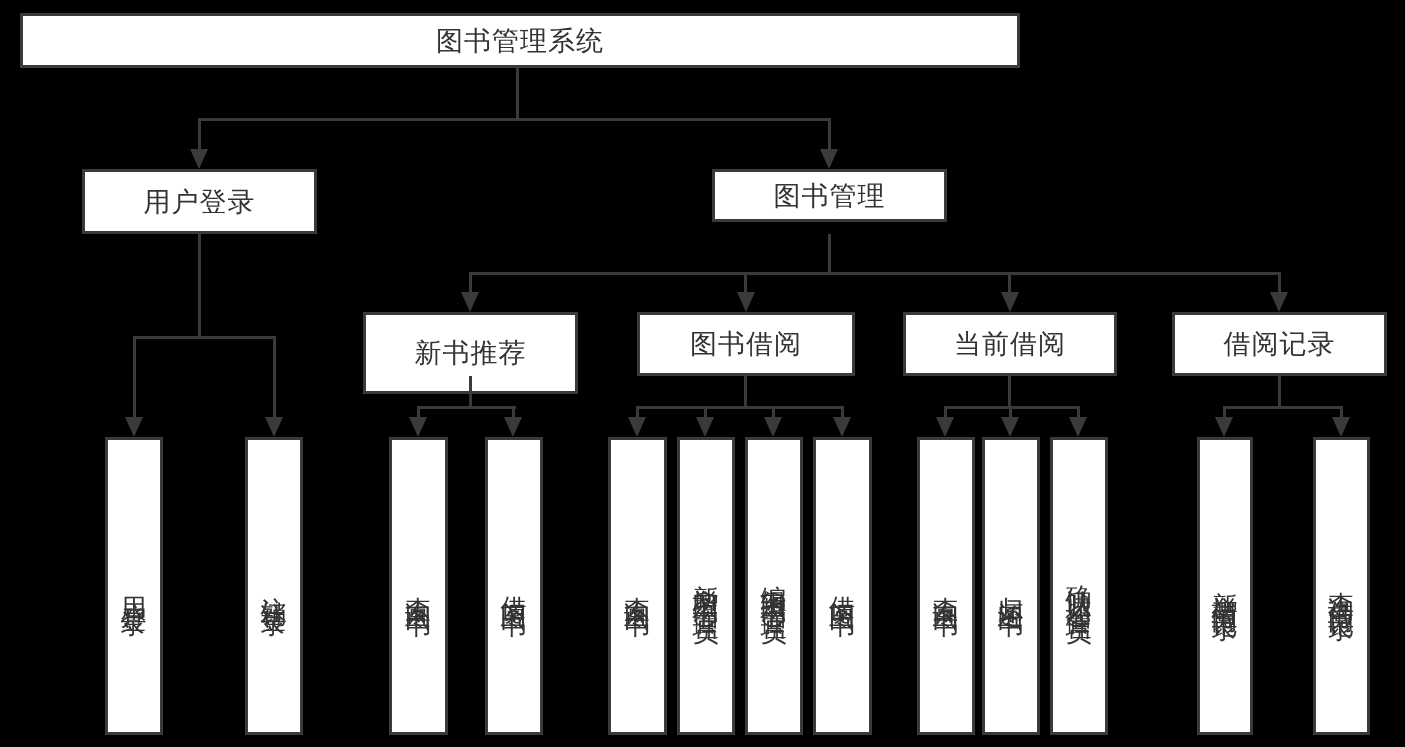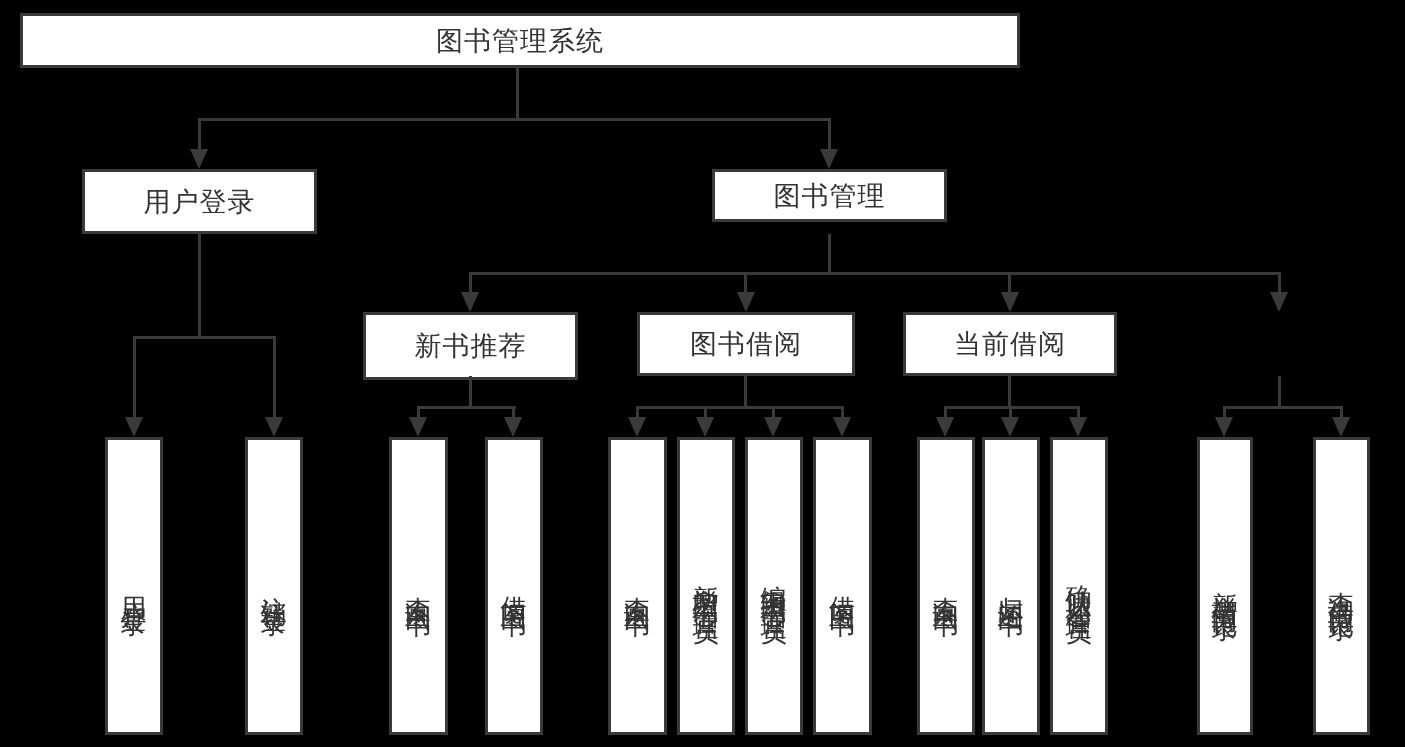--- a/index.html
+++ b/index.html
@@ -71,28 +71,31 @@
     <span class="hl">图书管理系统</span>
   </div>
 
   <div class="box" style="left:82px;top:169px;width:235px;height:65px">
     <span class="hl">用户登录</span>
   </div>
   <div class="box" style="left:712px;top:169px;width:235px;height:53px">
     <span class="hl">图书管理</span>
   </div>
 
-  <div class="box" style="left:363px;top:312px;width:215px;height:68px">
+  <div class="box" style="left:363px;top:312px;width:215px;height:82px">
     <span class="hl">新书推荐</span>
   </div>
   <div class="box" style="left:637px;top:312px;width:218px;height:64px">
     <span class="hl">图书借阅</span>
   </div>
   <div class="box" style="left:903px;top:312px;width:214px;height:64px">
     <span class="hl">当前借阅</span>
+  </div>
+  <div class="box" style="left:1172px;top:312px;width:215px;height:64px">
+    <span class="hl">借阅记录</span>
   </div>
 
   <div class="box" style="left:105px;top:437px;width:58px;height:298px">
     <span class="vt">用户登录</span>
   </div>
   <div class="box" style="left:245px;top:437px;width:58px;height:298px">
     <span class="vt">注销登录</span>
   </div>
 
   <div class="box" style="left:389px;top:437px;width:59px;height:298px">

